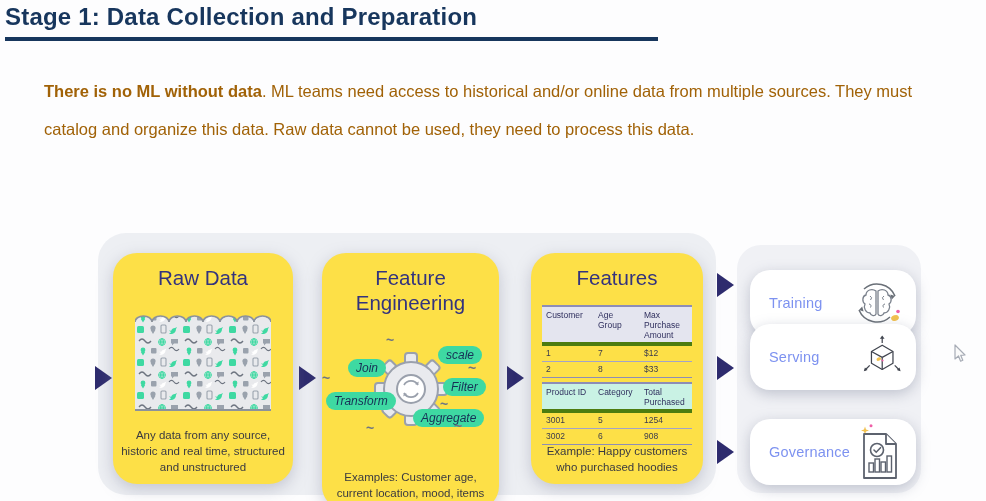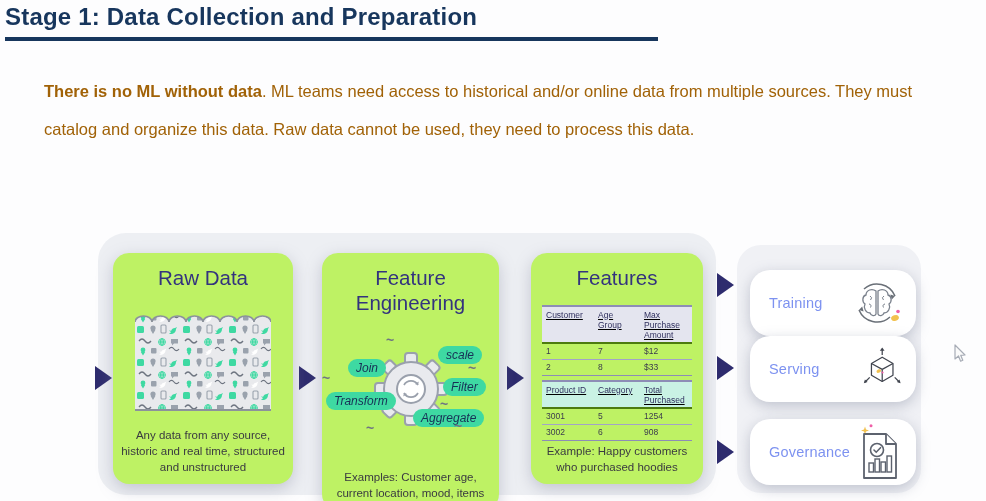--- a/index.html
+++ b/index.html
@@ -15,34 +15,34 @@
   
   .intro { position:absolute; left:44px; top:72px; width:902px; font-size:16.5px; line-height:38px; color:#a16207; }
   .intro b { font-weight:bold; }
 
   
   .panel { position:absolute; background:#edeff3; border-radius:28px; }
   .panel.main  { left:98px;  top:233px; width:618px; height:262px; }
   .panel.right { left:737px; top:245px; width:184px; height:248px; border-radius:24px; background:#f0f1f5; }
 
   
-  .card { position:absolute; background:#bef264; border-radius:16px; box-shadow:0 5px 16px rgba(125,130,152,.38); text-align:center; }
+  .card { position:absolute; background:#fde047; border-radius:24px; box-shadow:0 5px 16px rgba(125,130,152,.38); text-align:center; }
   .card-title { margin-top:13px; font-size:20.5px; line-height:1.2; color:#33337e; }
   .card-caption { position:absolute; left:8px; right:8px; bottom:8px; font-size:11.5px; line-height:1.38; color:#3a3a40; }
 
   .card.raw      { left:113px; top:253px; width:180px; height:231px; }
   .card.fe       { left:322px; top:253px; width:177px; height:257px; }
   .card.features { left:531px; top:253px; width:172px; height:231px; }
 
   
   .pill { position:absolute; left:750px; width:166px; height:66px; background:#fff; border-radius:20px;
           box-shadow:0 4px 14px rgba(125,130,152,.42); display:flex; align-items:center;
           justify-content:space-between; padding:0 12px 0 19px; }
   .pill.training   { top:270px; }
-  .pill.serving    { top:336px;gap:40px; }
+  .pill.serving    { top:324px;gap:40px; }
   .pill.governance { top:419px; }
   .pill-label { font-size:14.5px; color:#7d92f0; letter-spacing:.2px; }
 
   
   .flow-arrow { position:absolute; width:0; height:0;
                 border-top:12px solid transparent; border-bottom:12px solid transparent;
                 border-left:17px solid #2e2c6e; }
   .a1 { left:95px;  top:366px; }
   .a2 { left:299px; top:366px; }
   .a3 { left:507px; top:366px; }
@@ -69,21 +69,21 @@
   .t5 { left:44px;  top:100px; } .t6 { left:132px; top:98px; }
 
   
   .ftable { margin:10px auto 0; width:150px; border-collapse:collapse; font-size:8.5px; text-align:left; }
   .ftable th { font-weight:normal; color:#2f2f5e; padding:3px 4px 2px; vertical-align:top; }
   .ftable td { color:#3b3b4d; padding:2.5px 4px; }
   .ftable.t1 { margin-top:14px; }
   .ftable.t1 th { background:#e4e5ef; }
   .ftable.t2 { margin-top:4px; }
   .ftable.t2 th { background:#c9f2e4; }
-  .ftable thead tr { border-top:2px solid #8d8db6; border-bottom:2px solid #4d7c0f;text-decoration:underline; }
+  .ftable thead tr { border-top:2px solid #8d8db6; border-bottom:4px solid #4d7c0f; }
   .ftable tbody tr { border-bottom:1px solid #a3a3c8; }
   .ftable tbody tr:last-child { border-bottom:1.5px solid #8d8db6; }
   .col-a { width:52px; } .col-b { width:46px; } .col-c { width:52px; }
 
   
   .cursor { position:absolute; left:952px; top:344px; }
 </style>
 </head>
 <body>
 

